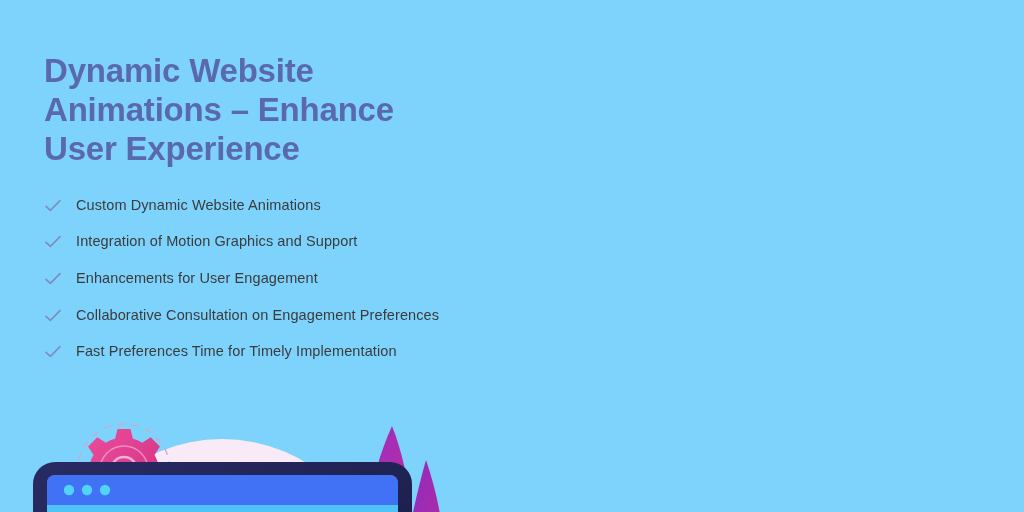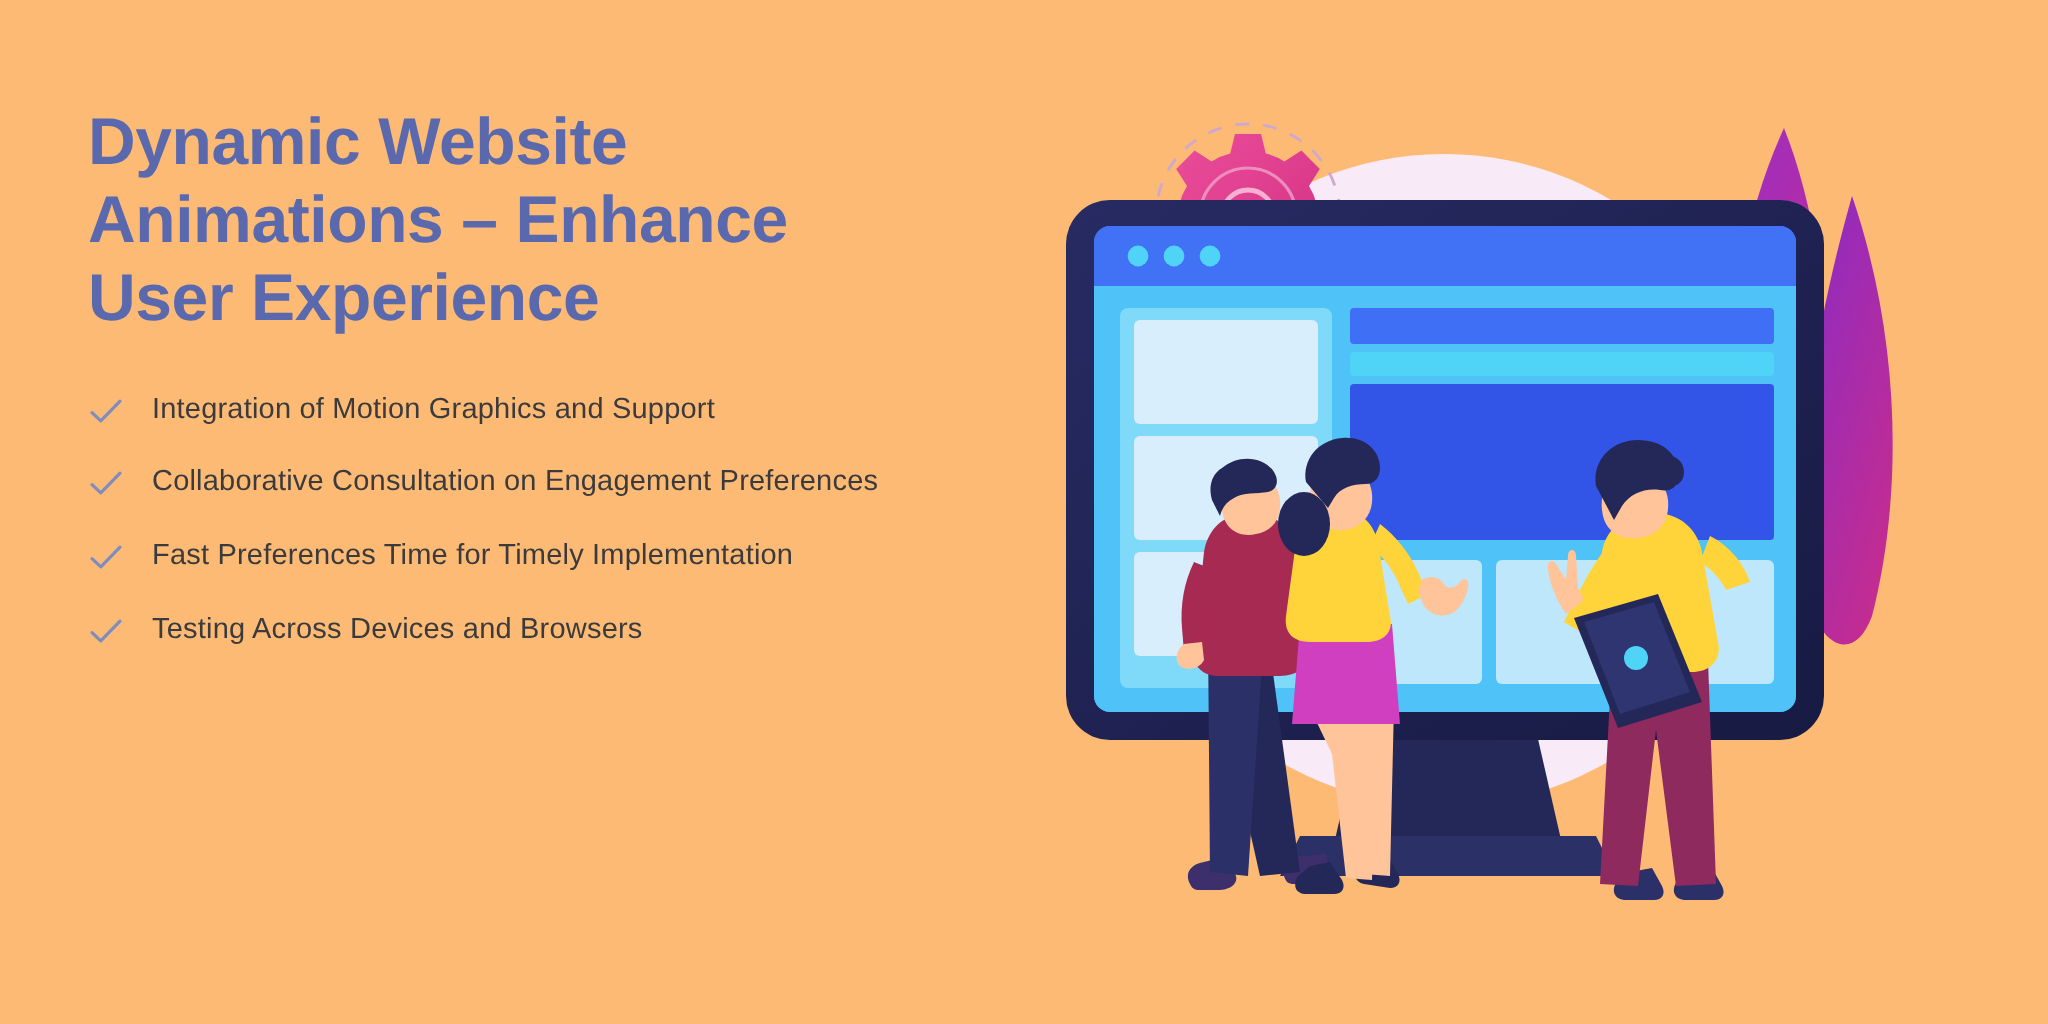--- a/index.html
+++ b/index.html
@@ -11,23 +11,23 @@
     width: 1024px;
     height: 512px;
     overflow: hidden;
     font-family: "Liberation Sans", sans-serif;
     -webkit-font-smoothing: antialiased;
   }
   .banner {
     position: relative;
     width: 1024px;
     height: 512px;
-    background: #fdba74;
+    background: #7dd3fc;
     display: flex;
-    flex-direction: row;
+    flex-direction: column;
   }
 
   
   .left-pane {
     position: relative;
     width: 500px;
     padding: 52px 0 0 44px;
     box-sizing: border-box;
   }
   .headline {
@@ -87,58 +87,66 @@
 <body>
 
 <div class="banner">
 
   <div class="left-pane">
 
     <h1 class="headline">Dynamic Website Animations – Enhance User Experience</h1>
 
     <ul class="feature-list">
 
+      <li class="feature-item">
+        <span class="check-icon">
+          <svg width="18" height="18" viewBox="0 0 18 18">
+              <path d="M2 9.3 L6.4 13.4 L16 3.6" fill="none" stroke="#7e8cbe" stroke-width="1.6" stroke-linecap="round" stroke-linejoin="round"></path>
+            </svg>
+        </span>
+        <span class="feature-text">Custom Dynamic Website Animations</span>
+      </li>
 
       <li class="feature-item">
         <span class="check-icon">
           <svg width="18" height="18" viewBox="0 0 18 18">
               <path d="M2 9.3 L6.4 13.4 L16 3.6" fill="none" stroke="#7e8cbe" stroke-width="1.6" stroke-linecap="round" stroke-linejoin="round"></path>
             </svg>
         </span>
         <span class="feature-text">Integration of Motion Graphics and Support</span>
       </li>
 
+      <li class="feature-item">
+        <span class="check-icon">
+          <svg width="18" height="18" viewBox="0 0 18 18">
+              <path d="M2 9.3 L6.4 13.4 L16 3.6" fill="none" stroke="#7e8cbe" stroke-width="1.6" stroke-linecap="round" stroke-linejoin="round"></path>
+            </svg>
+        </span>
+        <span class="feature-text">Enhancements for User Engagement</span>
+      </li>
 
 
       <li class="feature-item">
         <span class="check-icon">
           <svg width="18" height="18" viewBox="0 0 18 18">
               <path d="M2 9.3 L6.4 13.4 L16 3.6" fill="none" stroke="#7e8cbe" stroke-width="1.6" stroke-linecap="round" stroke-linejoin="round"></path>
             </svg>
         </span>
         <span class="feature-text">Collaborative Consultation on Engagement Preferences</span>
       </li>
 
       <li class="feature-item">
         <span class="check-icon">
           <svg width="18" height="18" viewBox="0 0 18 18">
               <path d="M2 9.3 L6.4 13.4 L16 3.6" fill="none" stroke="#7e8cbe" stroke-width="1.6" stroke-linecap="round" stroke-linejoin="round"></path>
             </svg>
         </span>
         <span class="feature-text">Fast Preferences Time for Timely Implementation</span>
       </li>
 
-      <li class="feature-item">
-        <span class="check-icon">
-          <svg width="18" height="18" viewBox="0 0 18 18">
-              <path d="M2 9.3 L6.4 13.4 L16 3.6" fill="none" stroke="#7e8cbe" stroke-width="1.6" stroke-linecap="round" stroke-linejoin="round"></path>
-            </svg>
-        </span>
-        <span class="feature-text">Testing Across Devices and Browsers</span>
-      </li>
 
 
     </ul>
   </div>
 
   <div class="right-pane">
     <div class="illus">
       <svg width="524" height="512" viewBox="0 0 524 512" xmlns="http://www.w3.org/2000/svg">
         <defs>
           <linearGradient id="leafA" x1="0" y1="0" x2="0.6" y2="1">

